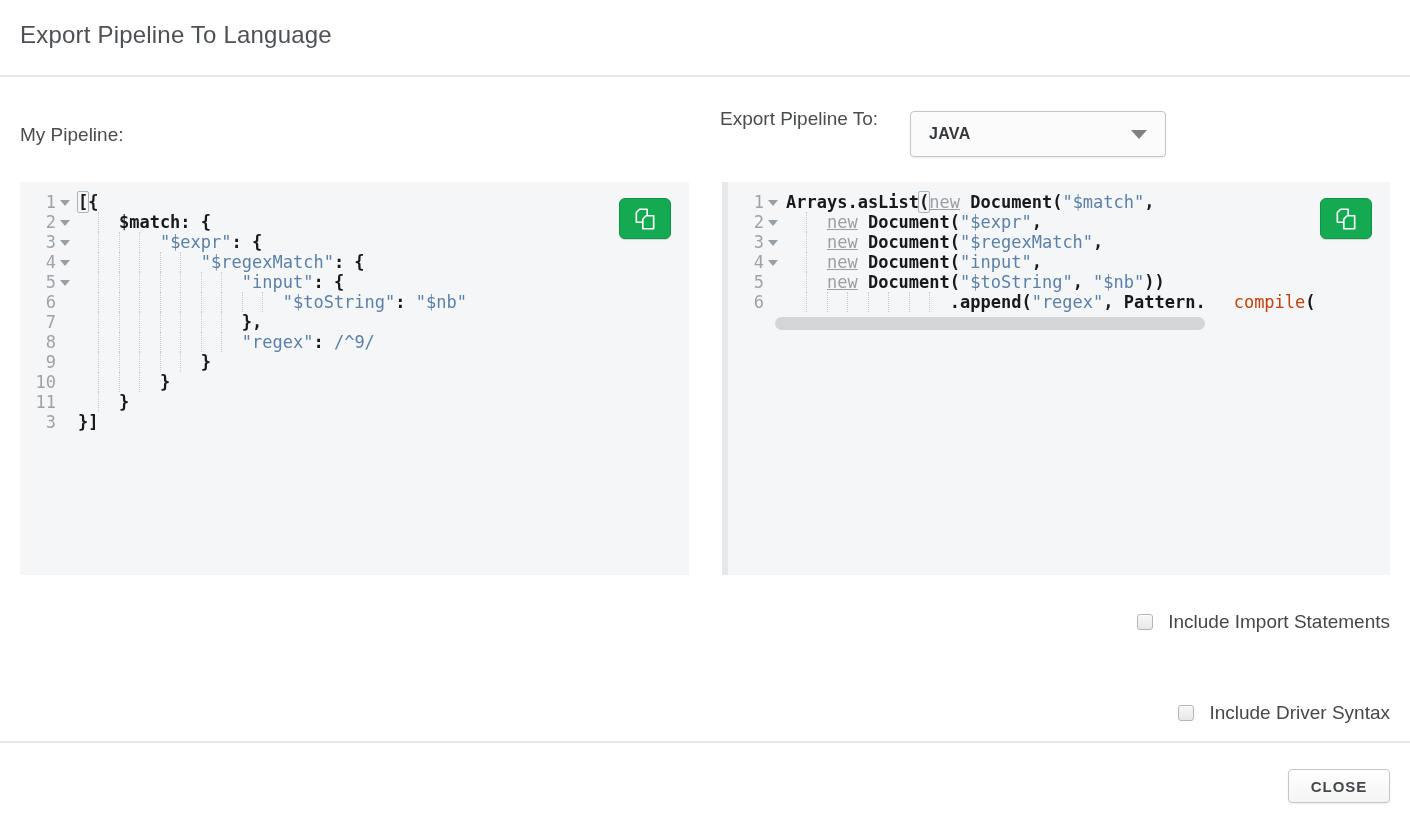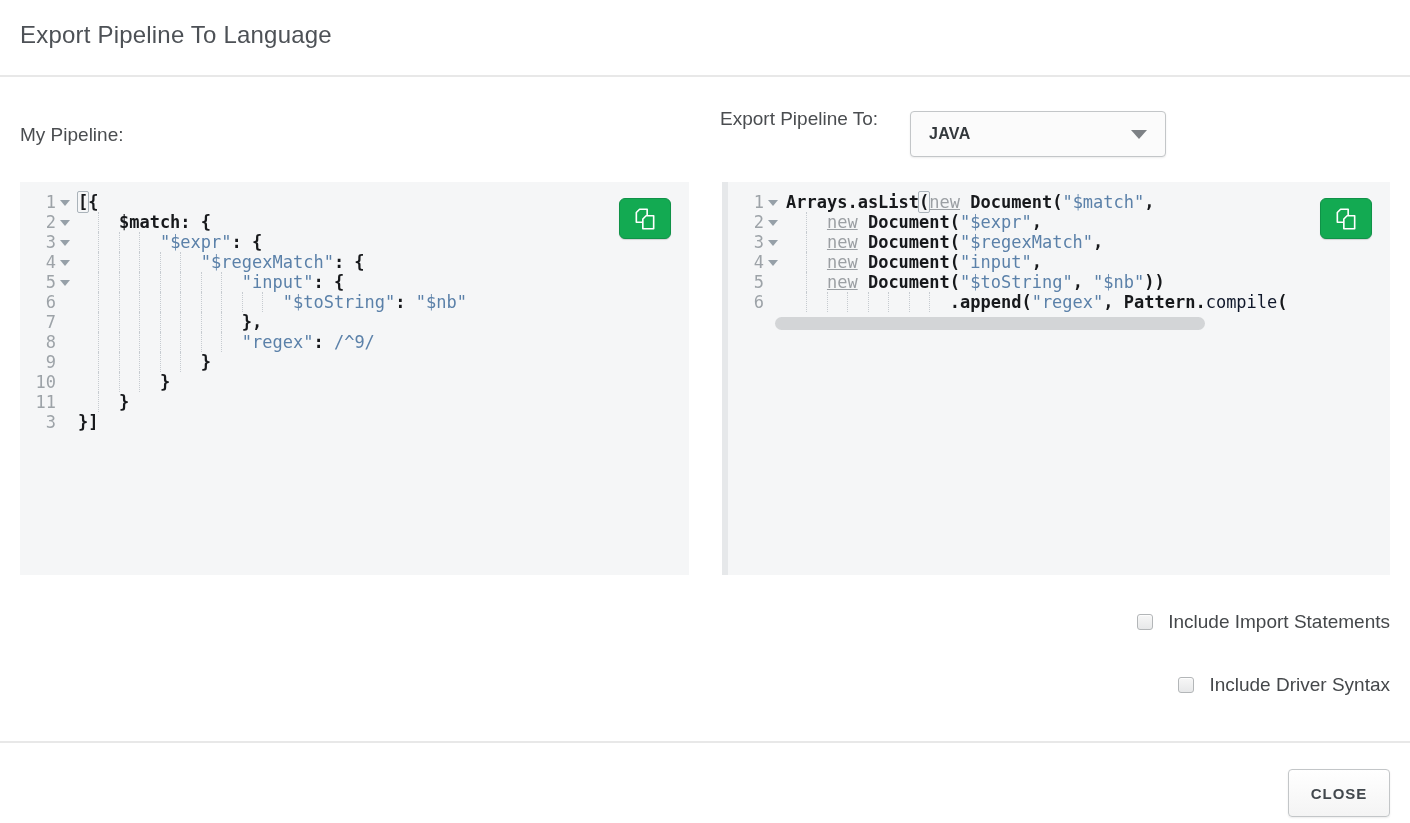--- a/index.html
+++ b/index.html
@@ -39,44 +39,44 @@
   .fold { width:18px; flex:none; text-align:center; }
   .fold-tri { display:inline-block; width:0; height:0; margin-bottom:2px;
               border-left:5px solid transparent; border-right:5px solid transparent;
               border-top:6px solid #96a0a8; }
   .code { flex:1; position:relative; white-space:pre; margin-left:4px; }
   .guide { position:absolute; top:0; bottom:0; border-left:1px dotted #c6cbd0; }
 
   .tk-p { color:#17191c; font-weight:bold; }
   .tk-s { color:#5b81a9; }
   .tk-k { color:#9b9fa3;text-decoration:underline; }
-  .tk-f { color:#0f172a; }
+  .tk-f { color:#c2410c;margin-left:28px; }
   .tk-b { color:#17191c; font-weight:bold; border:1px solid #aab3ba; border-radius:2px; margin:0 -1px; }
 
   
   .copy-btn { position:absolute; top:16px; right:18px; width:52px; height:41px;
               background:#13aa52; border:1px solid #109248; border-radius:6px;
               display:flex; align-items:center; justify-content:center; cursor:pointer;
               box-shadow:0 1px 1px rgba(0,0,0,0.15); }
 
   
   .h-scrollbar { position:absolute; left:47px; top:135px; width:430px; height:13px;
                  background:#d3d5d7; border-radius:7px; cursor:pointer; }
 
   
   .option-row { position:absolute; right:20px; display:flex; align-items:center; }
   .option-row-1 { top:611px; }
-  .option-row-2 { top:674px;margin-left:13px; }
+  .option-row-2 { top:702px;margin-left:13px; }
   .checkbox { width:16px; height:16px; border:1px solid #b3b6b8; border-radius:3px;
               background:linear-gradient(#f7f7f7,#e7e8e9); margin-right:15px; cursor:pointer;
               box-shadow:inset 0 1px 1px rgba(255,255,255,0.8); flex:none; }
   .option-label { font-size:19px; color:#45484b; }
 
   
-  .close-btn { position:absolute; right:20px; top:769px; width:102px; height:48px;
+  .close-btn { position:absolute; right:20px; top:769px; width:102px; height:34px;
                background:linear-gradient(#ffffff,#f4f4f4); border:1px solid #c3c6c8;
                border-radius:4px; font-family:"Liberation Sans", sans-serif;
                font-size:15px; font-weight:bold; letter-spacing:1px; color:#42484d;
                cursor:pointer; box-shadow:0 1px 2px rgba(0,0,0,0.08); }
 </style>
 </head>
 <body>
 
 <div class="dialog-title">Export Pipeline To Language</div>
 <div class="divider divider-top"></div>

